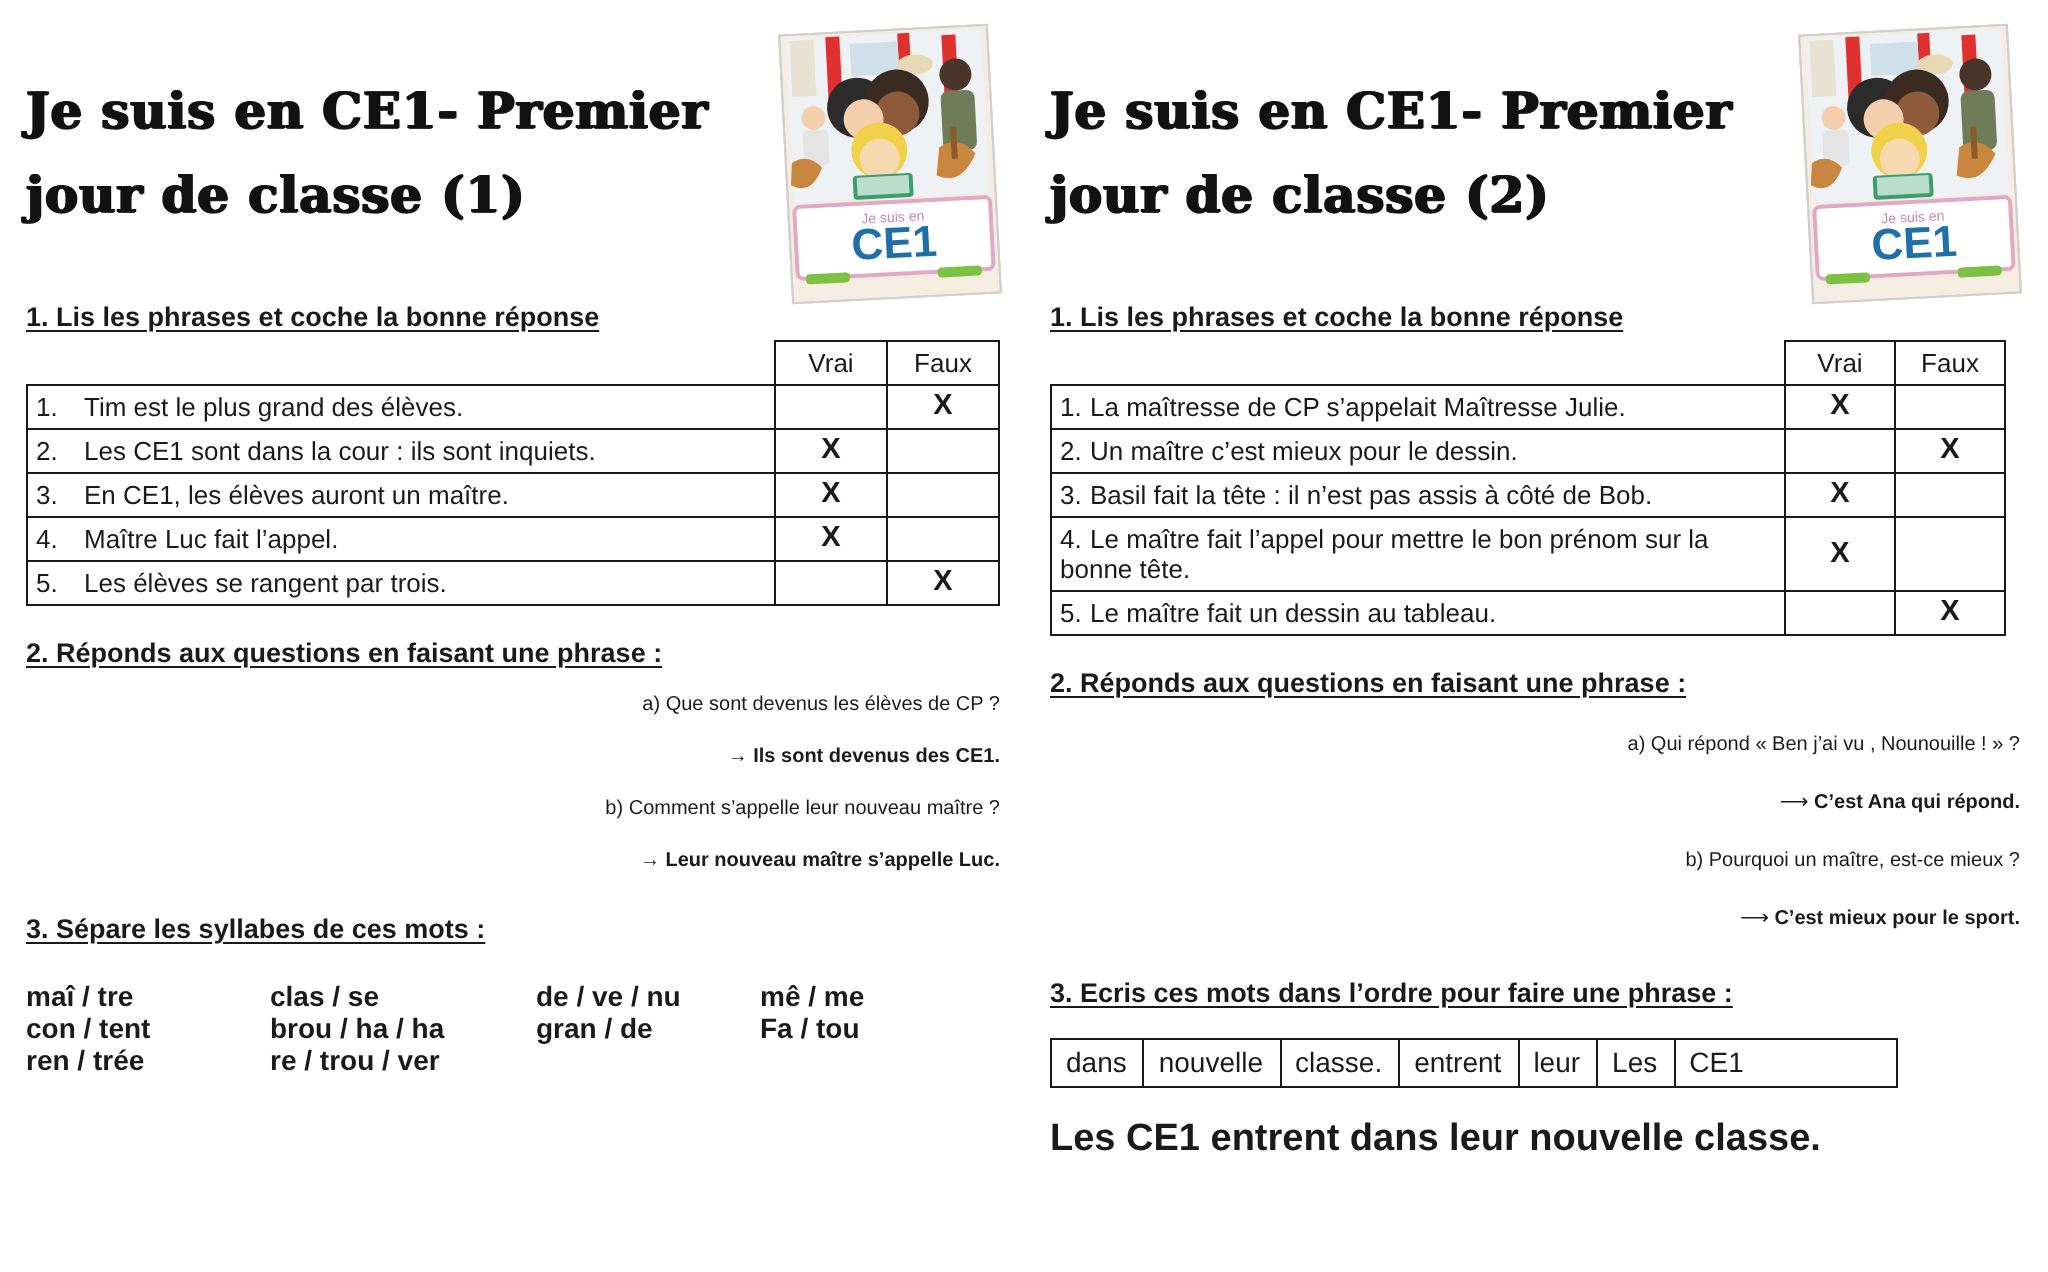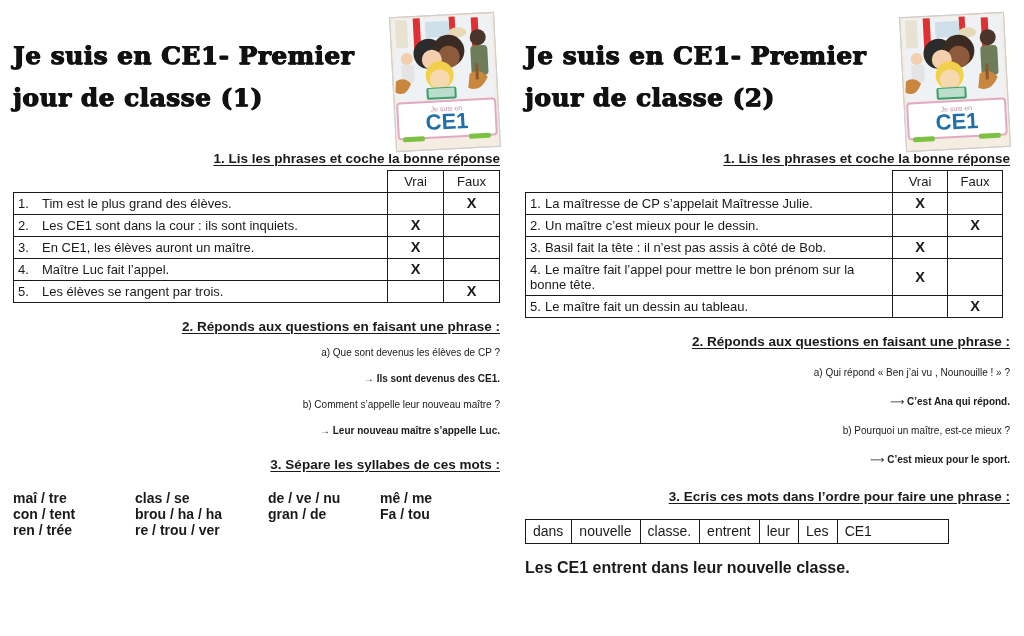--- a/index.html
+++ b/index.html
@@ -55,21 +55,20 @@
   .book svg { display:block; width:110px; height:138px; }
 
   
   .heading {
     font-size: 13.5px;
     font-weight: bold;
     text-decoration: underline;
     text-underline-offset: 2px;
     margin: 0;
     white-space: nowrap;
-    text-align: right;
   }
 
   
   .vf-table {
     border-collapse: collapse;
     table-layout: fixed;
     margin-top: 4px;
     padding-left: 16px;
   }
   .vf-table td, .vf-table th {
@@ -131,21 +130,21 @@
     box-sizing: border-box;
   }
   .word-strip .cell {
     border-right: 1.3px solid #1a1a1a;
     font-size: 14px;
     padding: 3px 8px 4px 7px;
     white-space: nowrap;
   }
   .word-strip .cell:last-child { border-right: none; }
   .final-sentence {
-    font-size: 16px;
+    font-size: 19px;
     font-weight: bold;
     margin: 0;
   }
 </style>
 </head>
 <body>
 
 <div class="sheet left">
 
   <div class="title-row">

